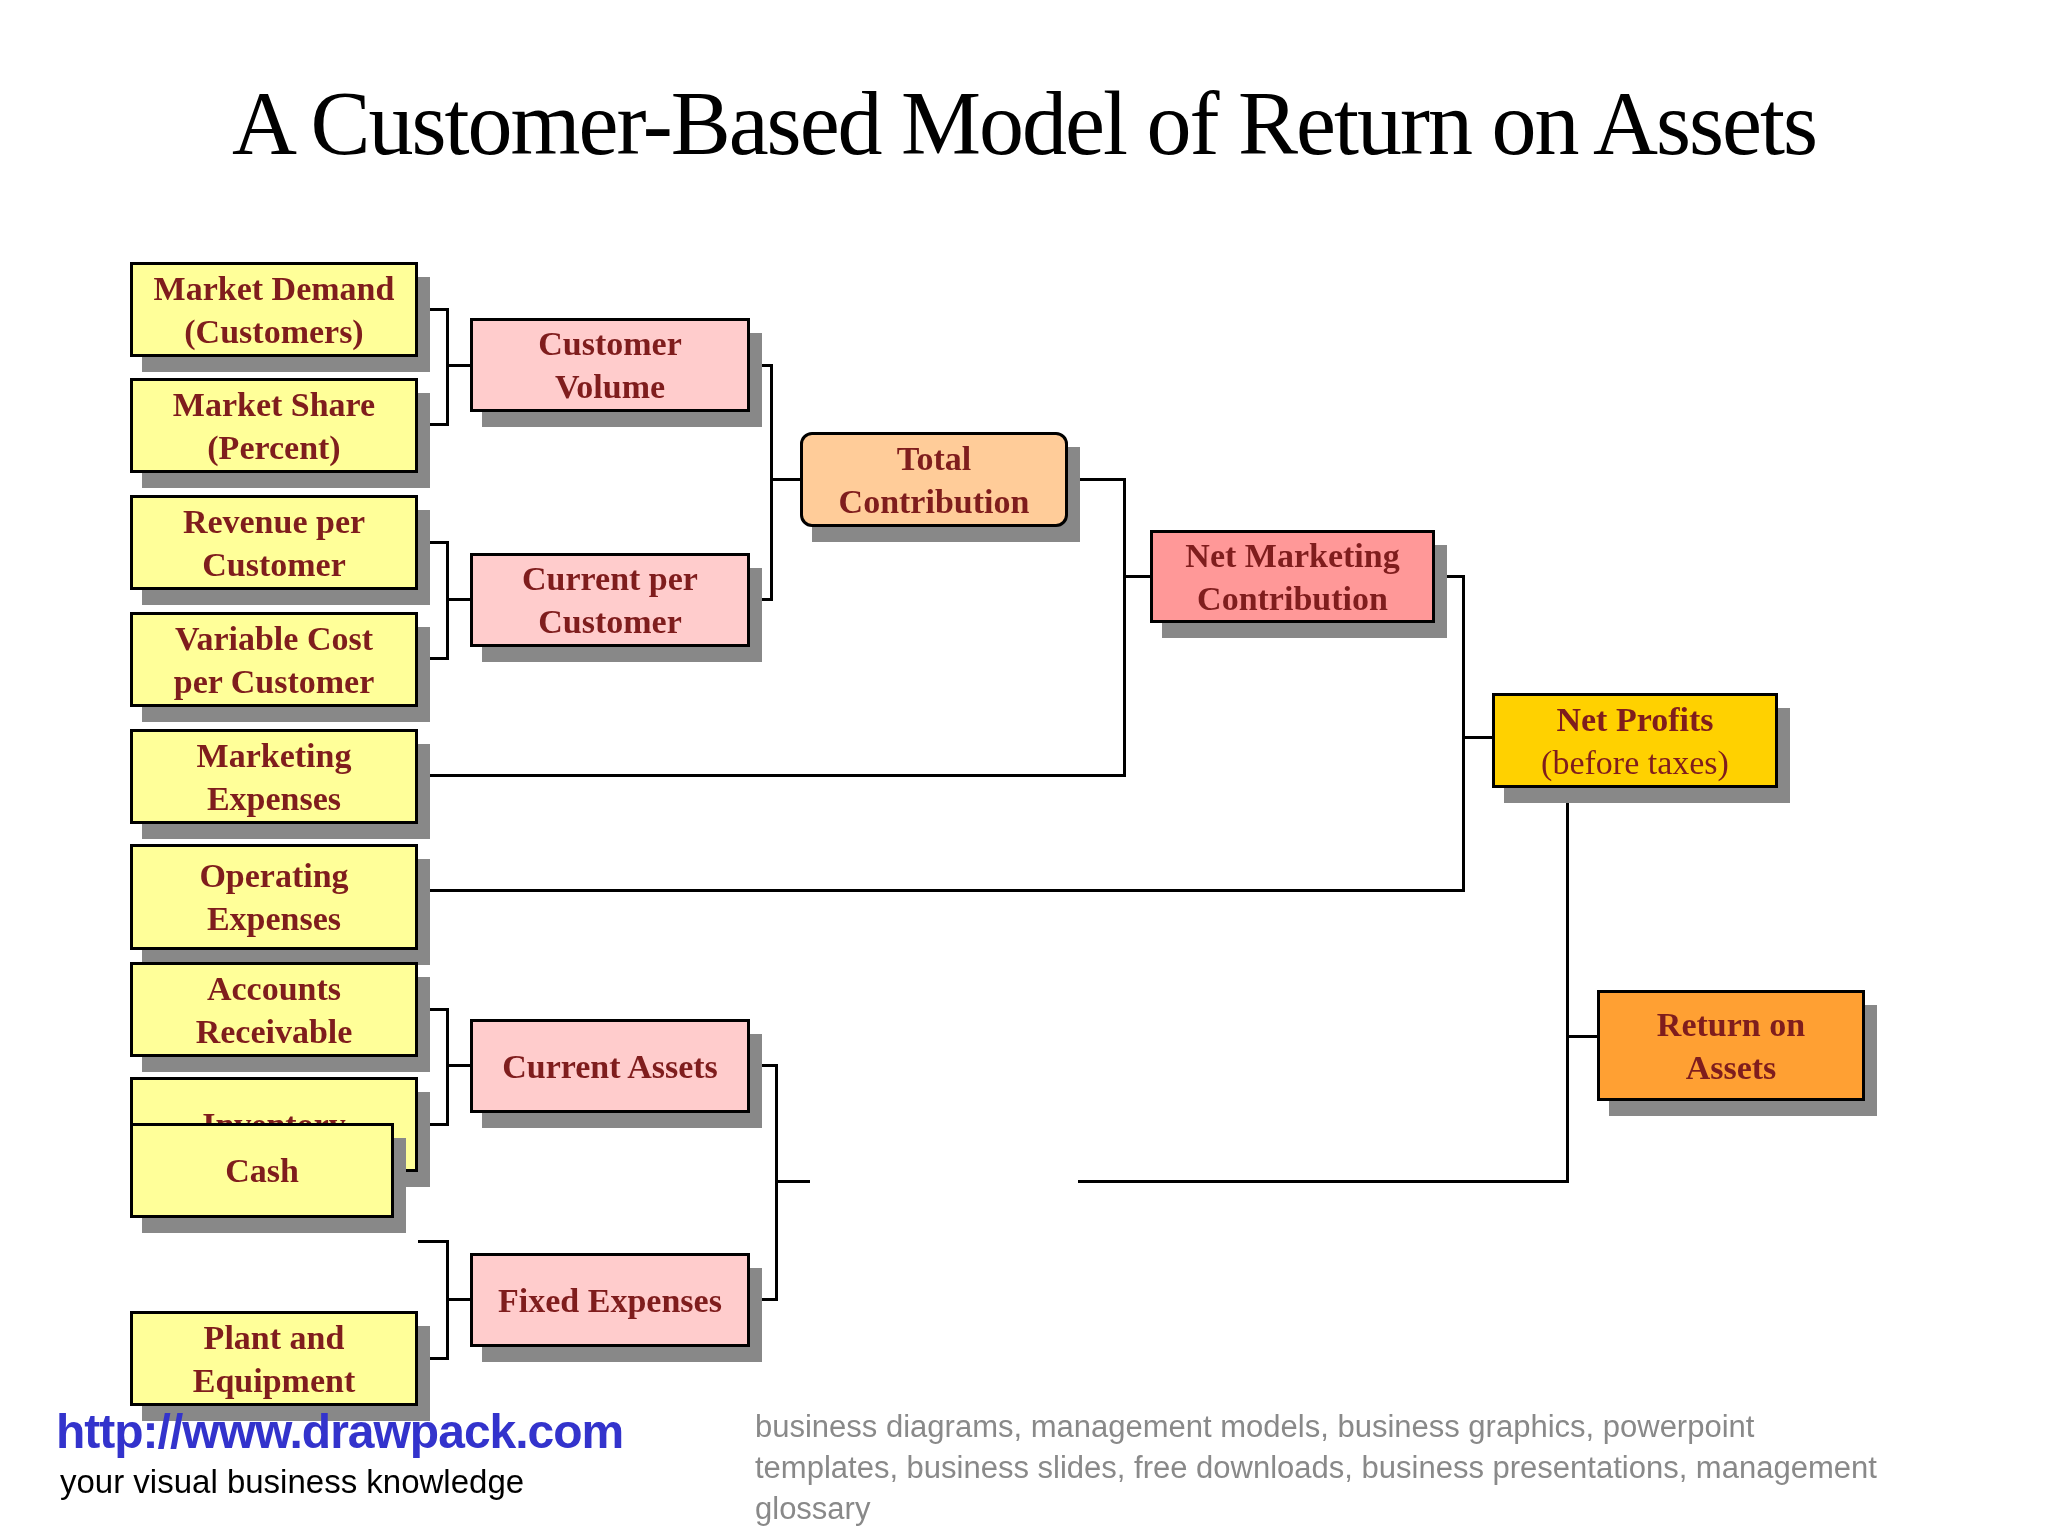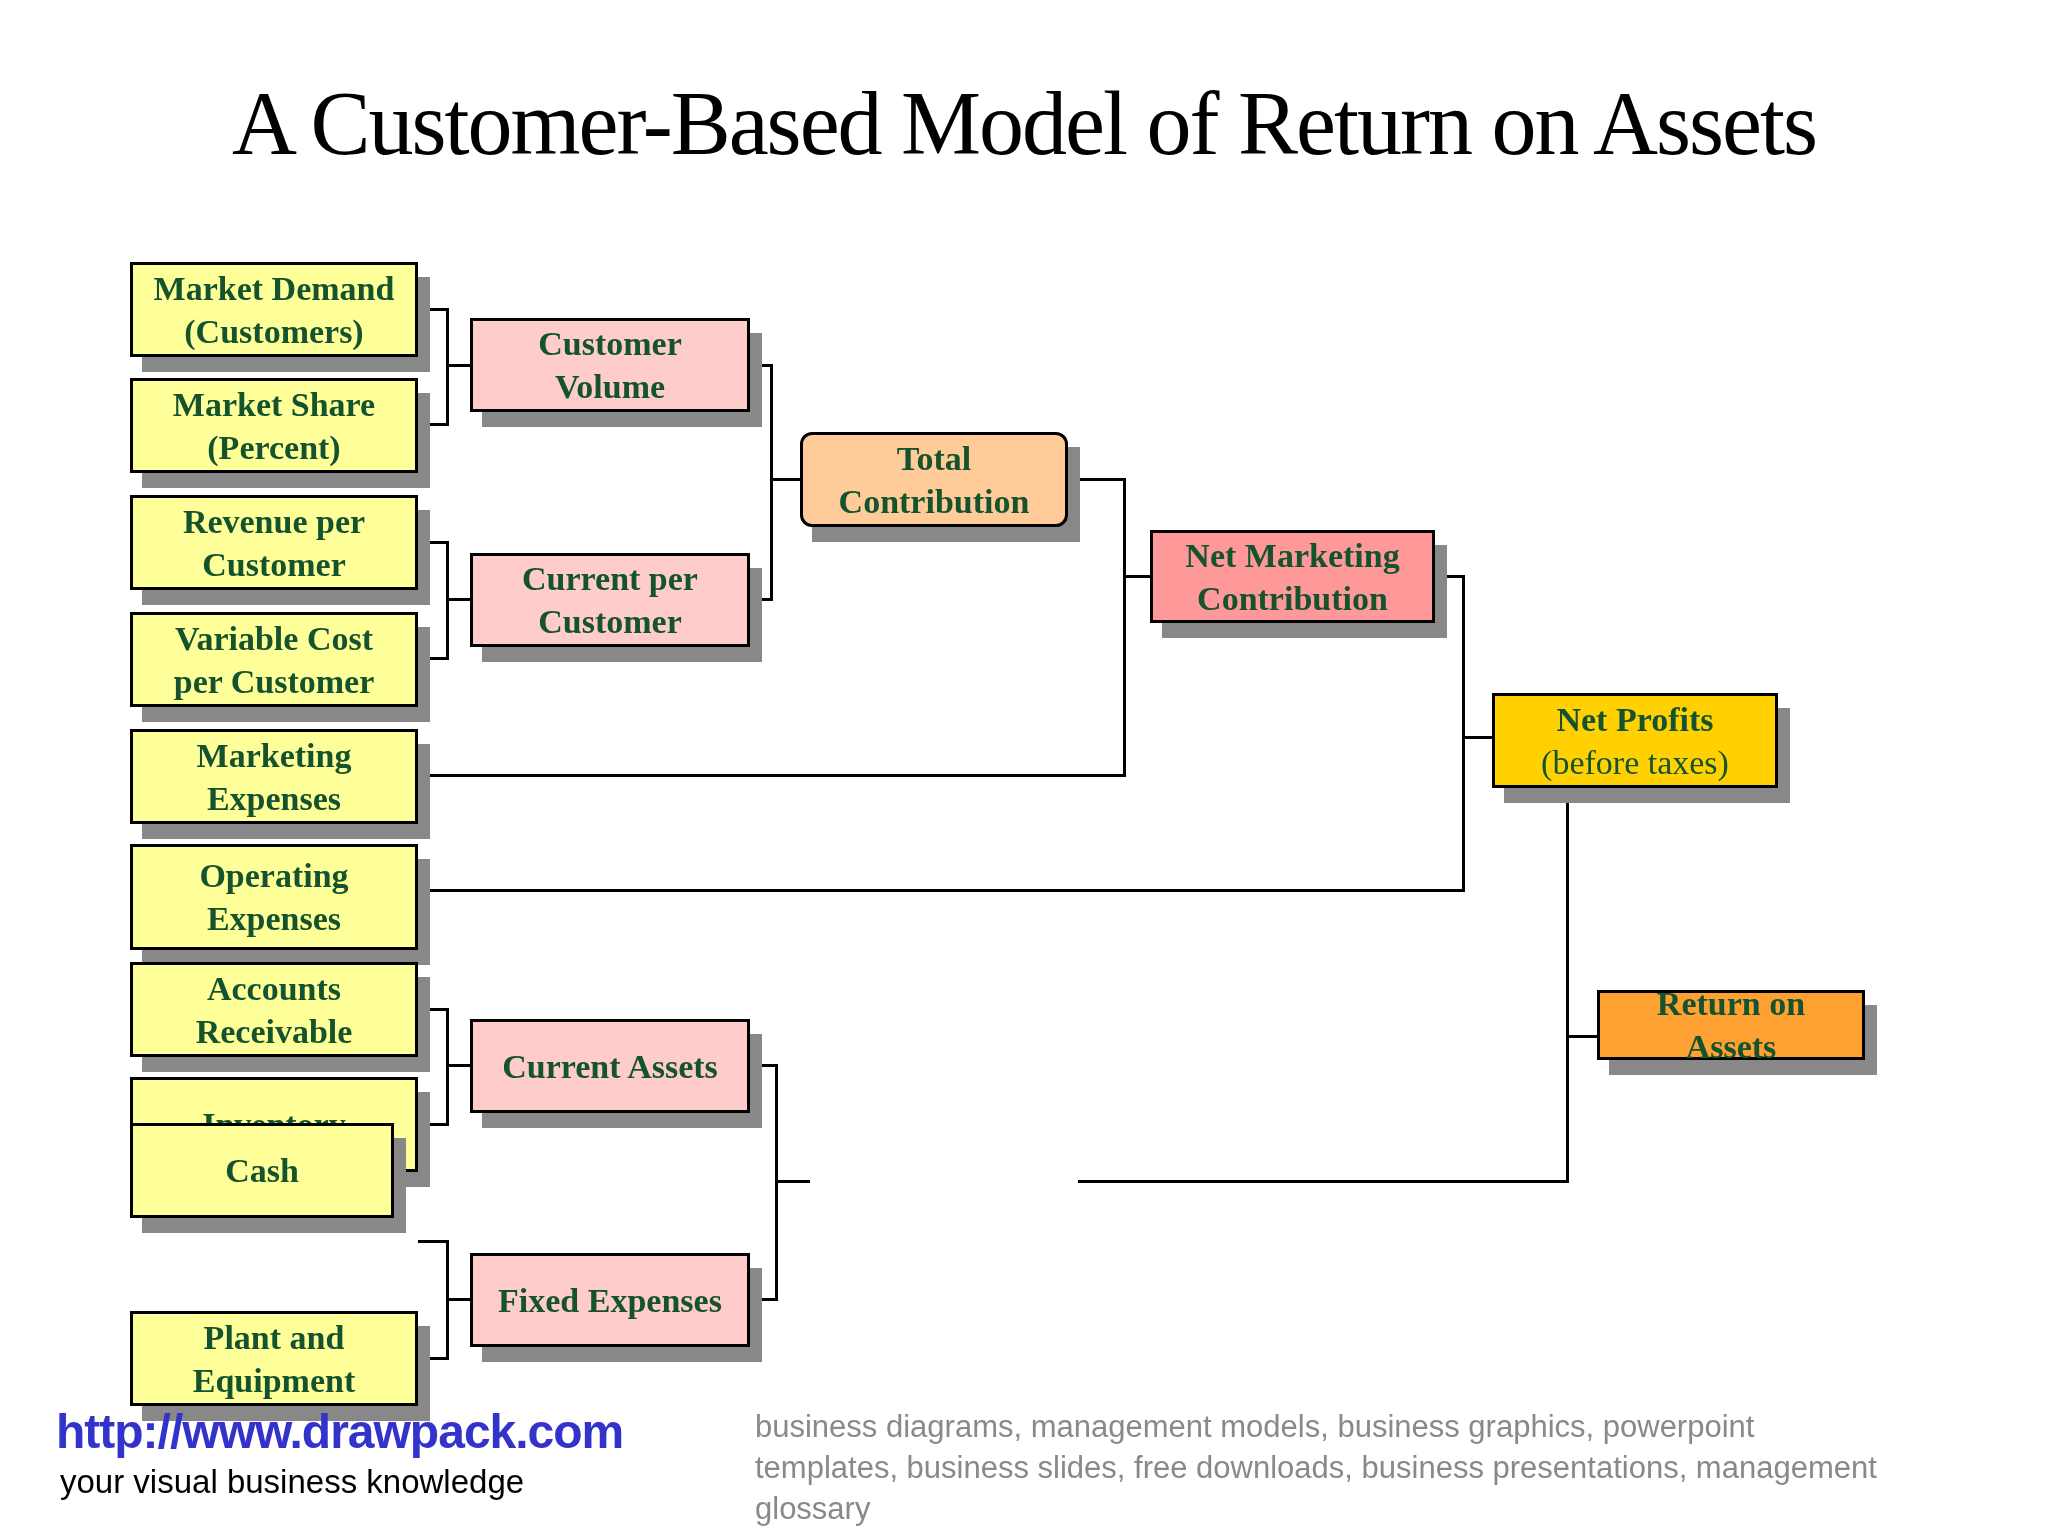--- a/index.html
+++ b/index.html
@@ -10,21 +10,21 @@
   html,body{margin:0;padding:0;background:#ffffff;}
   #canvas{position:relative;width:2048px;height:1536px;background:#ffffff;overflow:hidden;
           font-family:"Liberation Serif",serif;}
   .title{position:absolute;left:0;top:72px;width:100%;text-align:center;
          font-size:90px;font-weight:400;color:#000;letter-spacing:-2px;}
   .box{position:absolute;}
   .box .shadow{position:absolute;left:12px;top:15px;width:100%;height:100%;
                background:var(--shadow-gray);}
   .box .face{position:absolute;left:0;top:0;right:0;bottom:0;border:3px solid #000;
              display:flex;flex-direction:column;align-items:center;justify-content:center;
-             text-align:center;font-weight:bold;font-size:34px;line-height:43px;color:#14532d;}
+             text-align:center;font-weight:bold;font-size:34px;line-height:43px;color:#7f1d1d;}
   .yellow .face{background:var(--box-yellow);}
   .pink .face{background:var(--box-pink);}
   .peach .face{background:var(--box-peach);border-radius:12px;}
   .salmon .face{background:var(--box-salmon);}
   .gold .face{background:var(--box-gold);}
   .orange .face{background:var(--box-orange);}
   .face .normal{font-weight:normal;}
   .hline,.vline{position:absolute;background:#000;}
   .hline{height:3px;}
   .vline{width:3px;}
@@ -199,21 +199,21 @@
         <span>Contribution</span>
       </div>
   </div>
   <div class="box gold" style="left:1492px;top:693px;width:286px;height:95px;">
     <div class="shadow"></div>
     <div class="face">
         <span>Net Profits</span>
         <span class="normal">(before taxes)</span>
       </div>
   </div>
-  <div class="box orange" style="left:1597px;top:990px;width:268px;height:70px;">
+  <div class="box orange" style="left:1597px;top:990px;width:268px;height:111px;">
     <div class="shadow"></div>
     <div class="face">
         <span>Return on</span>
         <span>Assets</span>
       </div>
   </div>
 
   <div class="footer-url">http://www.drawpack.com</div>
   <div class="footer-tagline">your visual business knowledge</div>
   <div class="footer-keywords">

